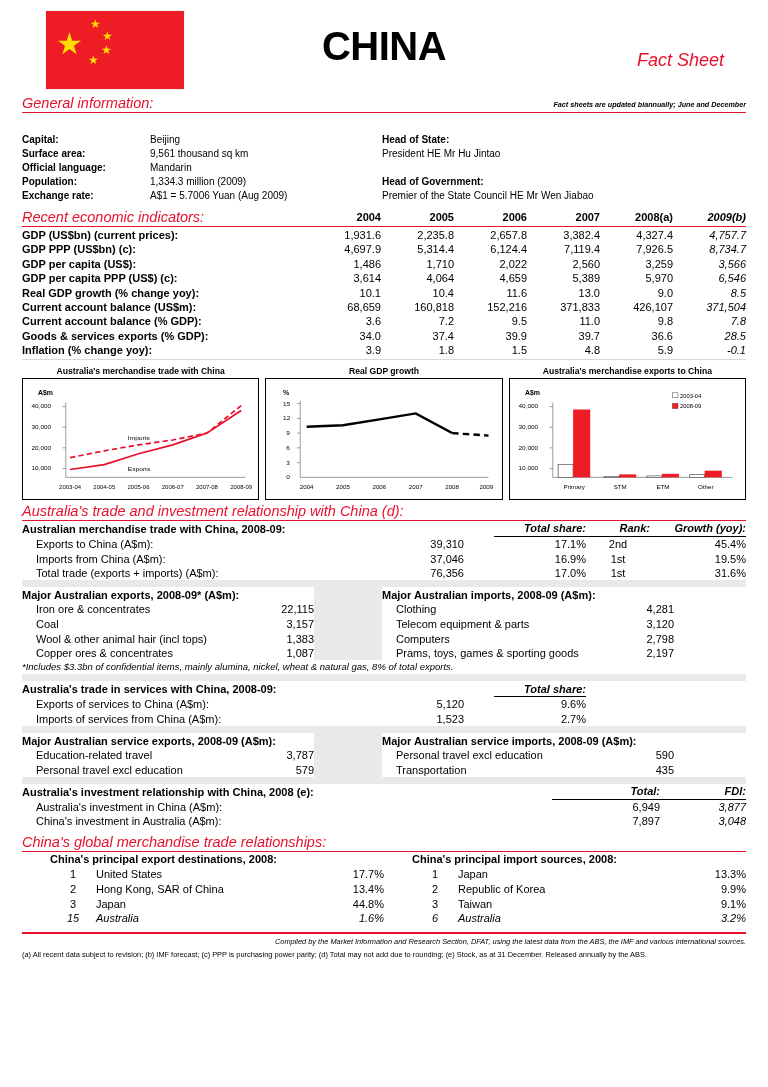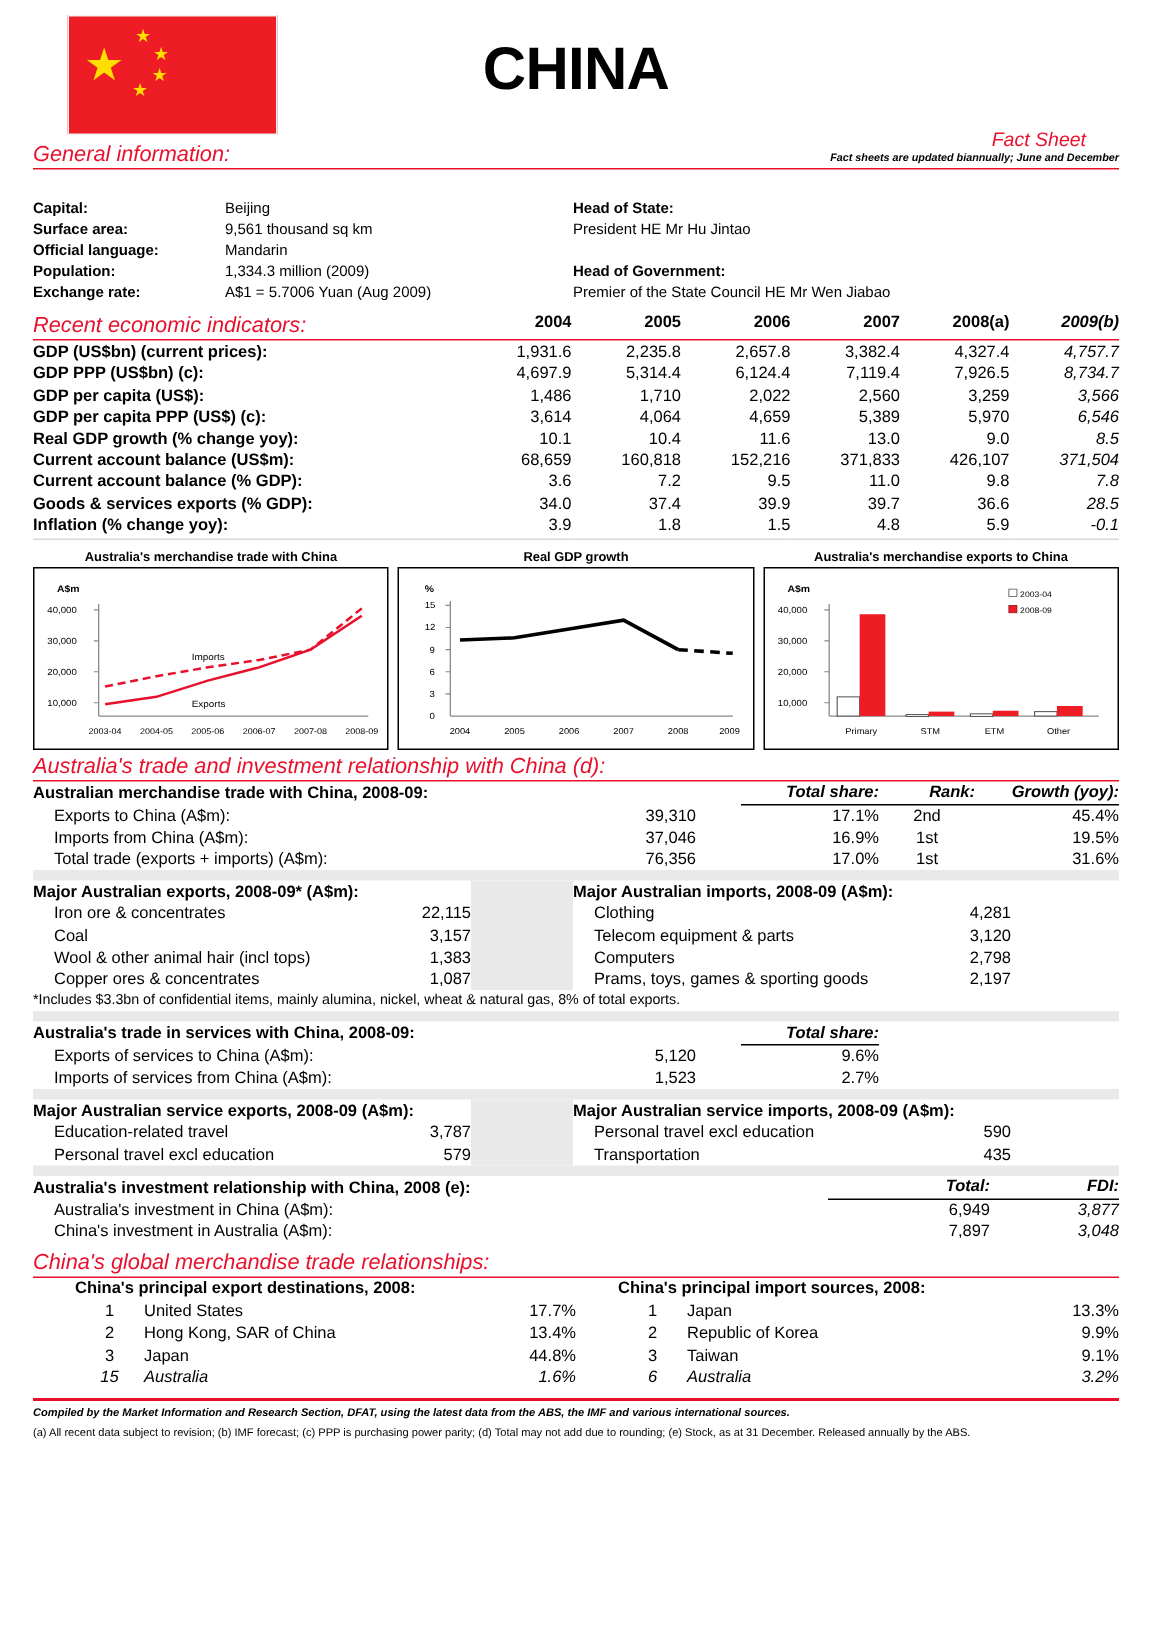--- a/index.html
+++ b/index.html
@@ -26,21 +26,21 @@
   .star.s2  { left:56px; top:19px; font-size:12px; }
   .star.s3  { left:55px; top:33px; font-size:12px; }
   .star.s4  { left:42px; top:43px; font-size:12px; }
   .country-title {
     position:absolute; left:0; right:0; top:24px;
     text-align:center; font-size:40px; font-weight:bold;
     letter-spacing:-0.5px; font-family:"Liberation Sans", sans-serif;
   }
   .fact-sheet {
     position:absolute; right:22px; top:50px;
-    color:#E8112D; font-style:italic; font-size:13px;margin-top:35px;
+    color:#E8112D; font-style:italic; font-size:18px;
   }
 
   
   .section-head {
     position:relative; color:#E8112D; font-style:italic; font-size:14.5px;
     border-bottom:1.6px solid #E8112D; padding-bottom:1px; margin-top:3px;
     display:flex; align-items:flex-end; justify-content:space-between;
   }
   .section-head .note {
     color:#000; font-style:italic; font-weight:bold; font-size:7.2px;
@@ -52,21 +52,21 @@
   .geninfo { margin-top:20px; font-size:10px; }
   .geninfo table { border-collapse:collapse; width:100%; }
   .geninfo td { padding:1.4px 0; vertical-align:top; }
   .gi-label { width:128px; font-weight:bold; }
   .gi-value { width:232px; }
   .gi-rlabel { width:auto; font-weight:bold; }
   .gi-rvalue { }
 
   
   .econ-head {
-    display:flex; align-items:flex-start; justify-content:space-between;
+    display:flex; align-items:center; justify-content:space-between;
     border-bottom:1.6px solid #E8112D; padding-bottom:1px; margin-top:7px;
   }
   .econ-head .sec-title { color:#E8112D; font-style:italic; font-size:14.5px; }
   .econ-years { display:flex; font-size:11px; font-weight:bold; }
   .econ-years span { width:73px; text-align:right; }
   .econ-years span.ital { font-style:italic; }
   table.econ { border-collapse:collapse; width:100%; font-size:11px; margin-top:1px; }
   table.econ td { padding:1.2px 0; }
   table.econ td.lbl { font-weight:bold; }
   table.econ td.num { width:73px; text-align:right; }
@@ -91,36 +91,36 @@
   .num-r { text-align:right; }
   .num-c { text-align:center; }
   .val-col { width:120px; text-align:right; padding-right:30px !important; }
 
   .two-col { display:flex; width:100%; }
   .two-col .col { width:292px; }
   .two-col .gutter { width:68px; background:#e9e9e9; }
   .two-col .col table { width:100%; border-collapse:collapse; }
   .two-col .col td { padding:1.3px 0; font-size:11px; }
   .two-col .col td.v { text-align:right; width:70px; }
-  .fnote { font-size:9.5px; padding:1px 0 2px 0; }
+  .fnote { font-size:9.5px; font-style:italic; padding:1px 0 2px 0; }
 
   
   .gt { display:flex; width:100%; font-size:11px; }
   .gt .col { width:360px;margin-left:28px; }
   .gt table { border-collapse:collapse; width:100%; }
   .gt td { padding:1.4px 0; }
   .gt td.rank { width:46px; text-align:center; }
   .gt td.name { }
   .gt td.pct { text-align:right; width:86px; }
   .gt tr.aus td { font-style:italic; }
 
   
   .foot-rule { border-top:2.2px solid #E8112D; margin-top:6px; }
   .compiled {
-    text-align:left; font-size:7.4px; font-weight:bold; font-style:italic;
+    text-align:right; font-size:7.4px; font-weight:normal; font-style:italic;
     padding-top:3px;
   }
   .notes { font-size:7.4px; line-height:1.65; padding-top:3px; }
 </style>
 </head>
 <body>
 
 <div class="page">
 
   <div class="header">

